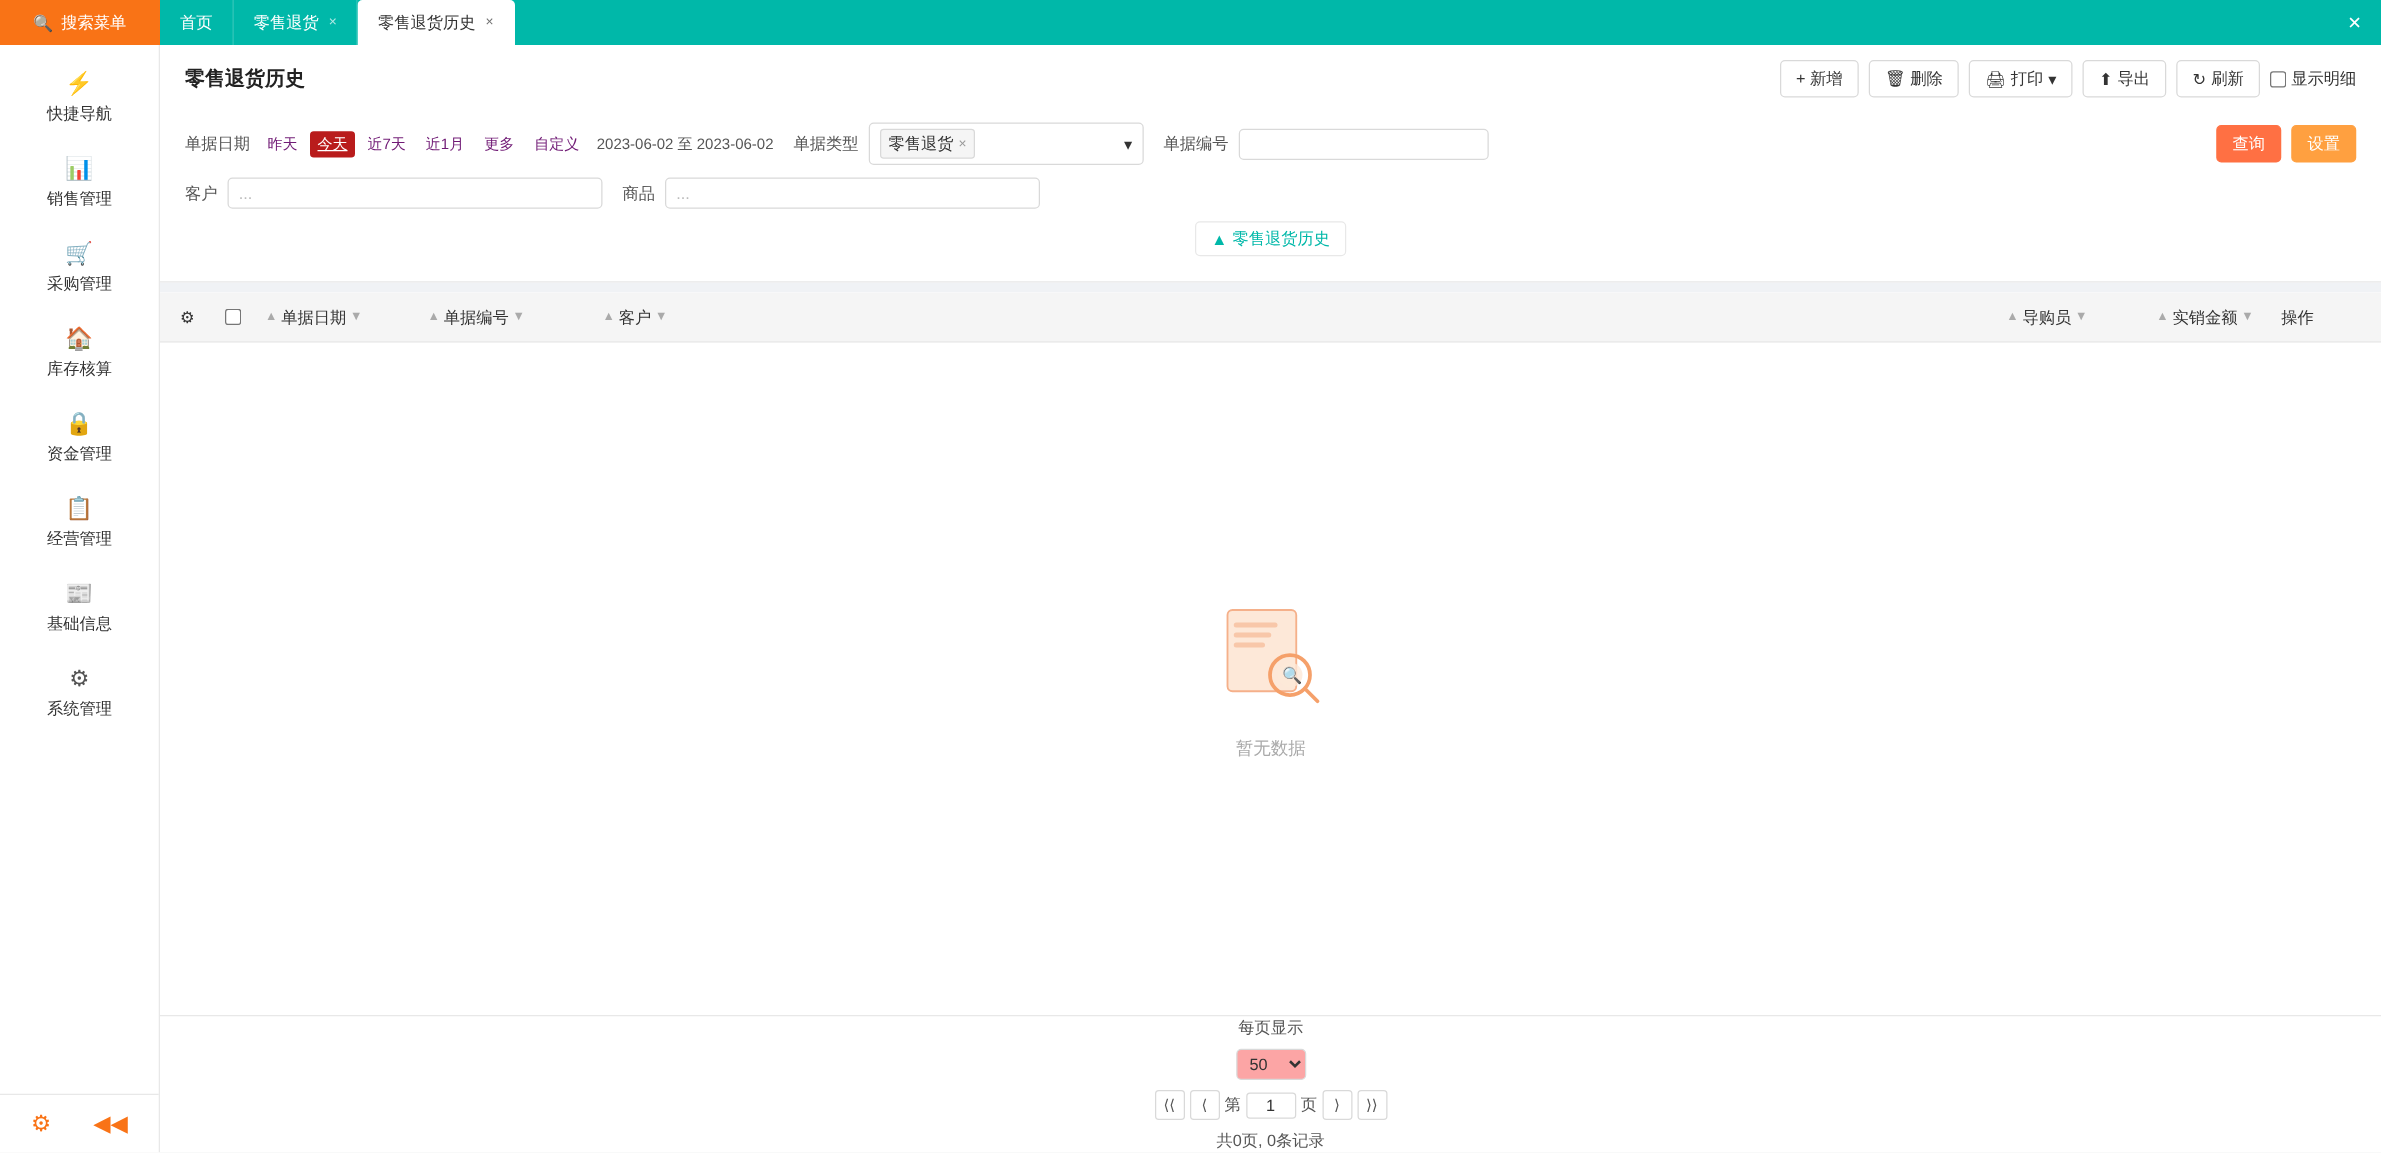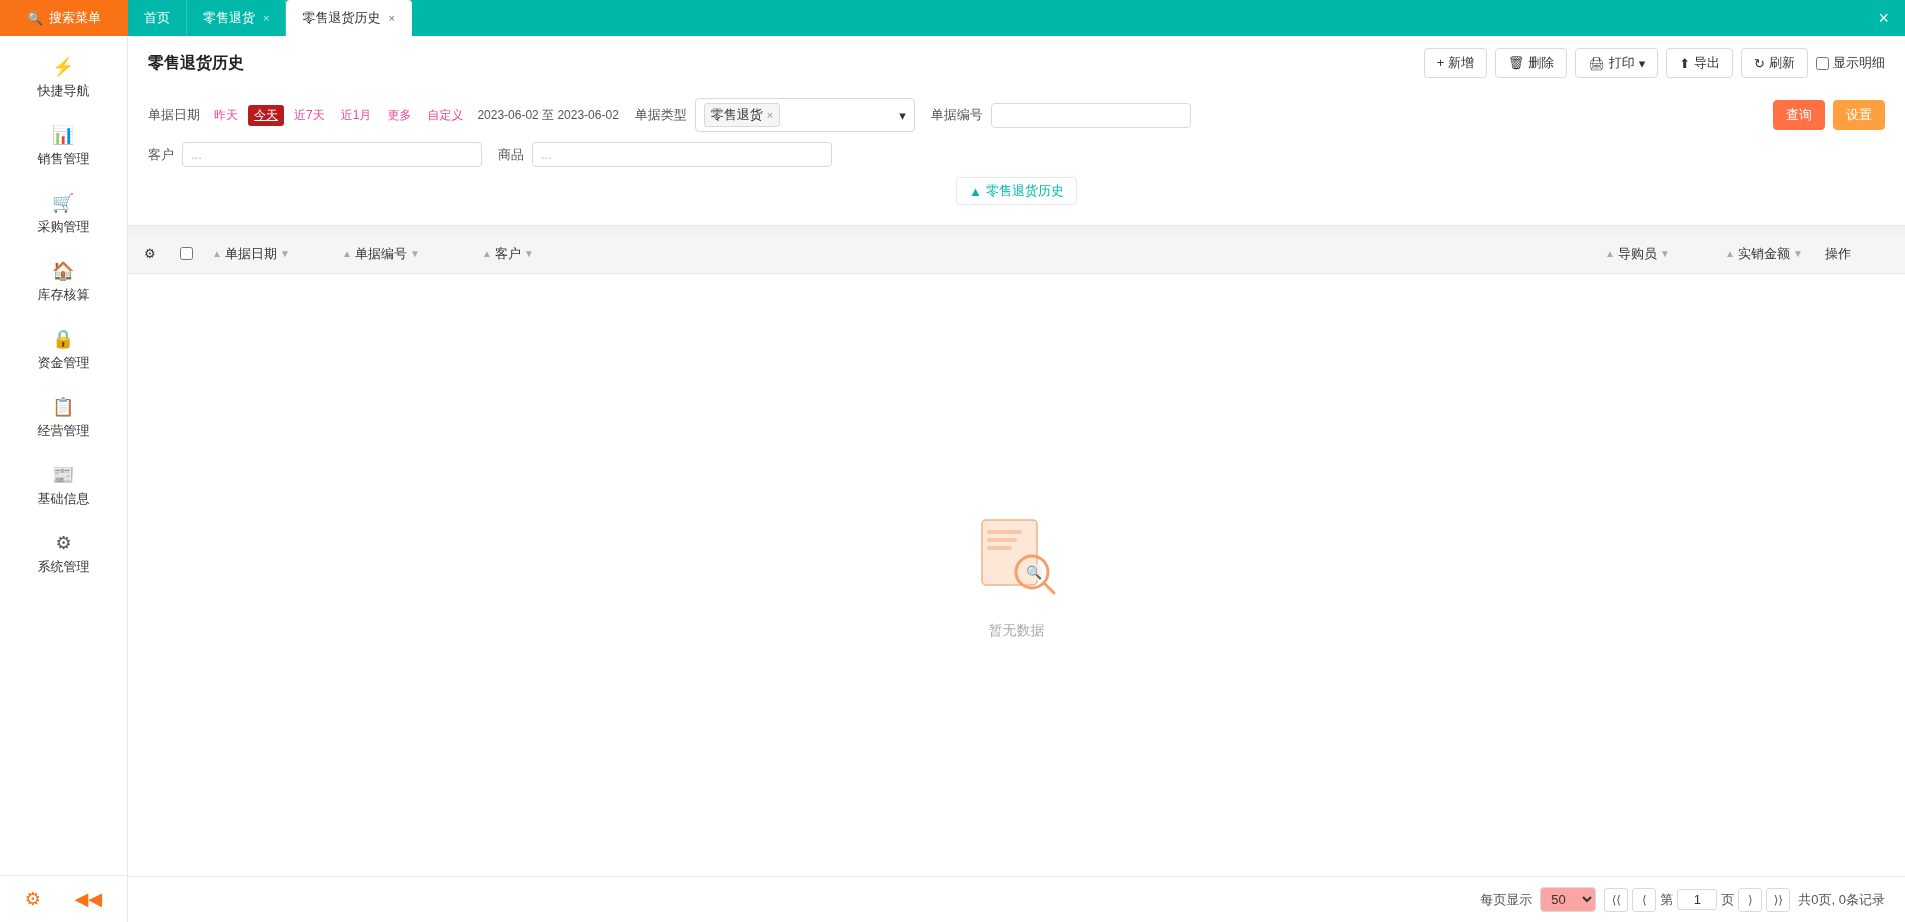--- a/index.html
+++ b/index.html
@@ -192,21 +192,21 @@
       white-space: nowrap;
     }
     .date-shortcuts {
       display: flex;
       gap: 4px;
       align-items: center;
     }
     .date-btn {
       padding: 2px 6px;
       cursor: pointer;
-      color: #ec4899;
+      color: #701a75;
       font-size: 12px;
       border-radius: 3px;
     }
     .date-btn.active {
       background: #b91c1c;
       color: white;
       border-radius: 3px;
       text-decoration: underline;
     }
     .date-range {
@@ -318,25 +318,26 @@
     .empty-text {
       color: #aaa;
       font-size: 14px;
     }
 
     
     .pagination {
       display: flex;
       align-items: center;
       justify-content: flex-end;
-      padding: 10px 20px;
+      padding: 0 20px;
       background: white;
       border-top: 1px solid #e8e8e8;
       gap: 8px;
       flex-shrink: 0;
+      flex-direction: column;
     }
     .pagination-label { color: #555; font-size: 13px; }
     .pagination-select {
       border: 1px solid #d9d9d9;
       border-radius: 4px;
       padding: 3px 6px;
       color: #333;
       background: #fca5a5;
       cursor: pointer;
     }

